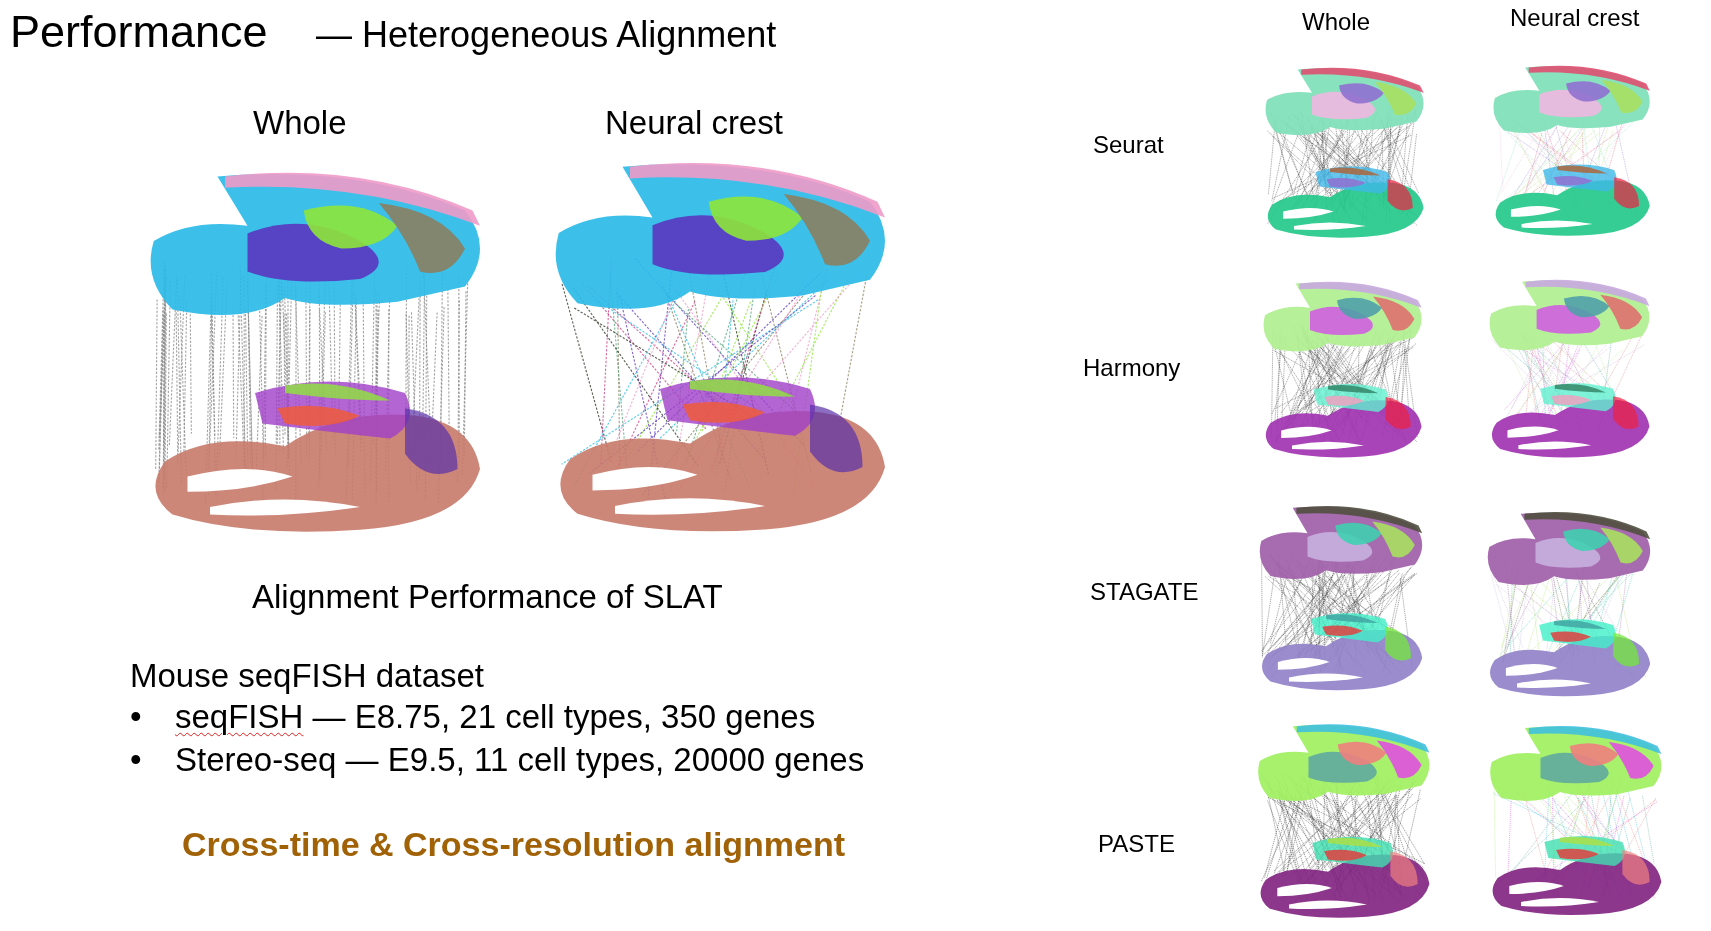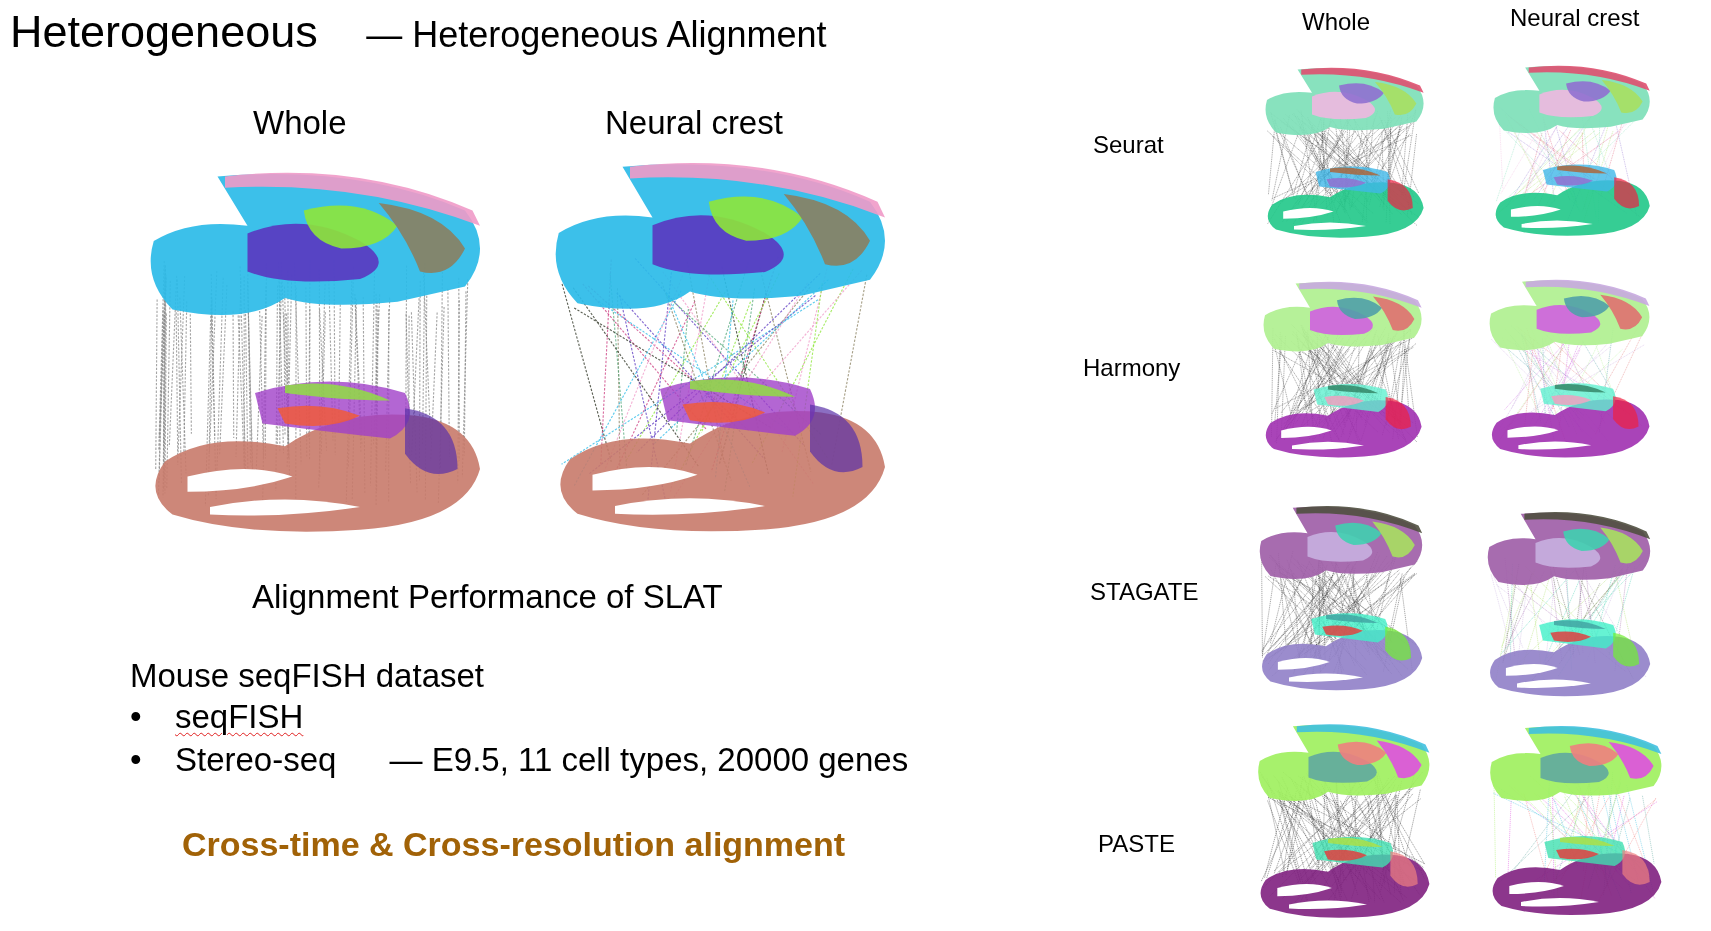--- a/index.html
+++ b/index.html
@@ -17,21 +17,21 @@
   .bullet .dot { width:45px; }
   .squiggle { text-decoration: underline wavy #e02020; text-decoration-thickness:1px; text-underline-offset:4px; }
   .highlight { left:182px; top:825px; font-size:34px; font-weight:bold; color:#a16207; white-space:nowrap; }
   .grid-col-label { font-size:24px; white-space:nowrap; }
   .method-label { font-size:24px; white-space:nowrap; }
 </style>
 </head>
 <body>
 
 <div class="abs title">
-  <span class="title-main">Heterogeneous</span>
+  <span class="title-main">Performance</span>
   <span class="title-sub">— Heterogeneous Alignment</span>
 </div>
 
 <div class="abs col-label" style="left:253px; top:104px;">Whole</div>
 <div class="abs col-label" style="left:605px; top:104px;">Neural crest</div>
 
 <div class="plot" style="left:135px; top:165px; width:375px; height:380px;">
     <svg viewBox="0 0 100 100" preserveAspectRatio="none" xmlns="http://www.w3.org/2000/svg">
       <line x1="80.57523148148148" y1="38.7982896090535" x2="78.85829046639232" y2="77.88451646090535" stroke="#888888" stroke-width="0.3" stroke-dasharray="0.6,0.4" opacity="0.75"></line>
       <line x1="81.98461076817559" y1="27.08712705761317" x2="81.46156550068588" y2="80.00625857338821" stroke="#888888" stroke-width="0.3" stroke-dasharray="0.6,0.4" opacity="0.75"></line>
@@ -198,25 +198,26 @@
       <path d="M40 58 Q55 56 68 62 Q56 62 40 60 Z" fill="#8ee63a" opacity="0.8"></path>
     </svg>
   </div>
 
 <div class="abs perf">Alignment Performance of SLAT</div>
 
 <div class="abs dataset-title">Mouse seqFISH dataset</div>
 <div class="abs bullet" style="top:698px;">
   <span class="dot">•</span>
   <span class="squiggle">seqFISH</span>
+  <span style="white-space:pre;"> — E8.75, 21 cell types, 350 genes</span>
 </div>
 <div class="abs bullet" style="top:741px;">
   <span class="dot">•</span>
   <span>Stereo-seq</span>
-  <span style="white-space:pre;padding-left:44px;"> — E9.5, 11 cell types, 20000 genes</span>
+  <span style="white-space:pre;"> — E9.5, 11 cell types, 20000 genes</span>
 </div>
 
 <div class="abs highlight">Cross-time &amp; Cross-resolution alignment</div>
 
 <div class="abs grid-col-label" style="left:1302px; top:8px;">Whole</div>
 <div class="abs grid-col-label" style="left:1510px; top:4px;">Neural crest</div>
 
 <div class="abs method-label" style="left:1093px; top:131px;">Seurat</div>
 <div class="abs method-label" style="left:1083px; top:354px;">Harmony</div>
 <div class="abs method-label" style="left:1090px; top:578px;">STAGATE</div>

